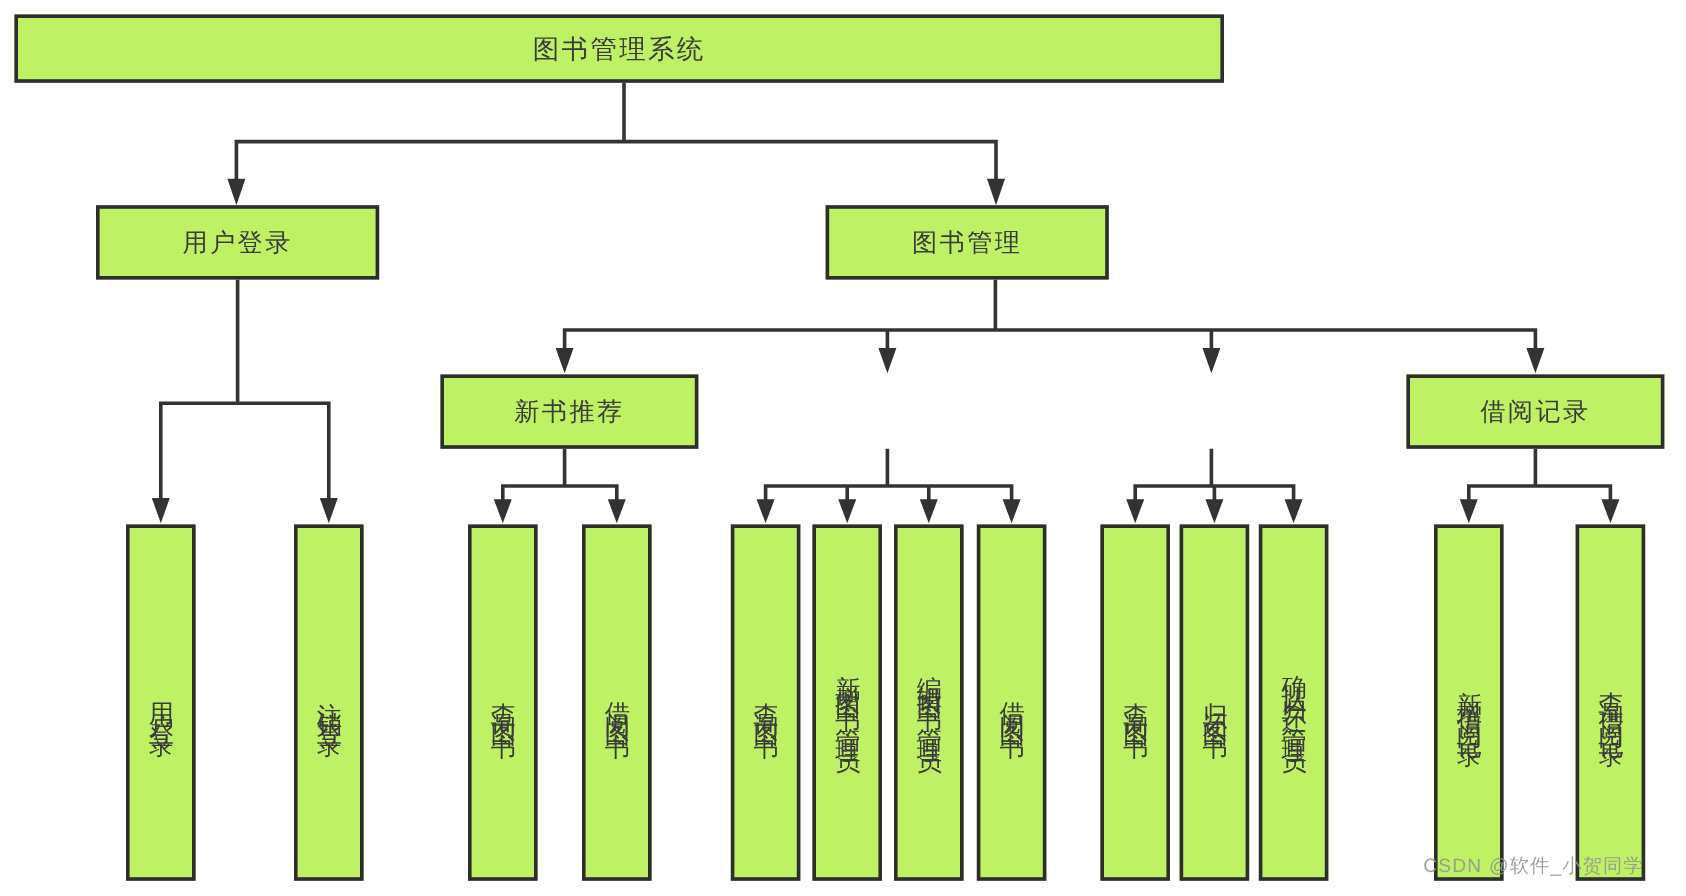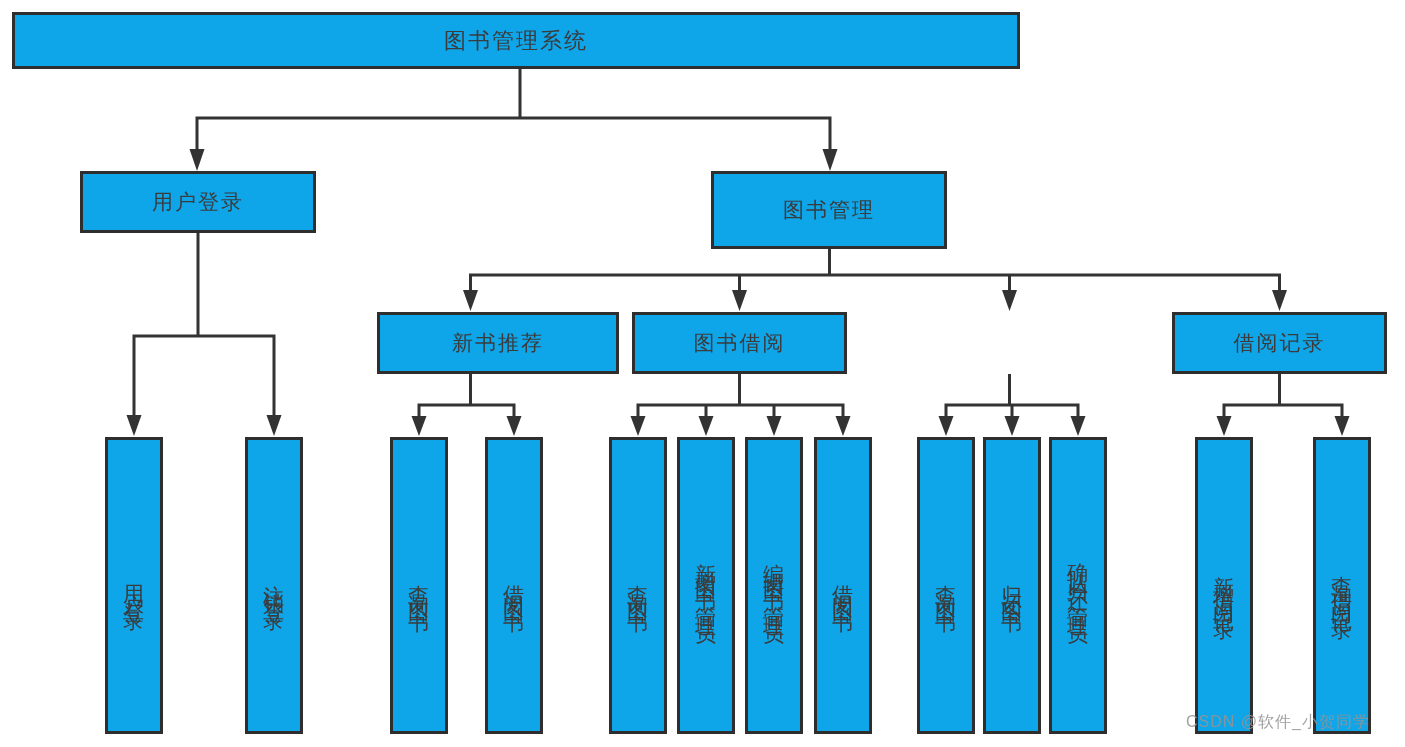--- a/index.html
+++ b/index.html
@@ -13,21 +13,21 @@
   }
   svg.wires {
     position: absolute;
     left: 0; top: 0;
     width: 1405px; height: 747px;
     z-index: 1;
   }
   .box {
     position: absolute;
     box-sizing: border-box;
-    background: #0ea5e9;
+    background: #bef264;
     border: 3px solid #2e2e2e;
     display: flex;
     align-items: center;
     justify-content: center;
     color: #3b3b3b;
     z-index: 2;
   }
   .box.root  { font-size: 22px; letter-spacing: 2px; }
   .box.node  { font-size: 21px; letter-spacing: 2px; }
   .box.leaf  { font-size: 21px; }
@@ -47,23 +47,23 @@
     letter-spacing: 1px;
     color: rgba(148, 148, 148, 0.88);
     z-index: 3;
     white-space: nowrap;
   }
 
   
   .b-root { left: 12px;  top: 12px;  width: 1008px; height: 57px; }
 
   .b-l2a  { left: 80px;  top: 171px; width: 236px; height: 62px; }
-  .b-l2b  { left: 711px; top: 171px; width: 236px; height: 78px; }
-
-  .b-m1   { left: 377px;  top: 312px; width: 242px; height: 62px; }
+  .b-l2b  { left: 688px; top: 171px; width: 236px; height: 62px; }
+
+  .b-m1   { left: 367px;  top: 312px; width: 215px; height: 62px; }
   .b-m2   { left: 632px;  top: 312px; width: 215px; height: 62px; }
   .b-m3   { left: 902px;  top: 312px; width: 215px; height: 62px; }
   .b-m4   { left: 1172px; top: 312px; width: 215px; height: 62px; }
 
   .leaf   { top: 437px; width: 58px; height: 297px; }
   .b-u1 { left: 105px; }
   .b-u2 { left: 245px; }
   .b-a1 { left: 390px; }
   .b-a2 { left: 485px; }
   .b-b1 { left: 609px; }
@@ -140,23 +140,20 @@
   <div class="box node b-l2a">
     <span>用户登录</span>
   </div>
   <div class="box node b-l2b">
     <span>图书管理</span>
   </div>
 
   <div class="box node b-m1">
     <span>新书推荐</span>
   </div>
-  <div class="box node b-m2">
-    <span>图书借阅</span>
-  </div>
   <div class="box node b-m4">
     <span>借阅记录</span>
   </div>
 
   <div class="box leaf b-u1">
     <span class="vtext">用户登录</span>
   </div>
   <div class="box leaf b-u2">
     <span class="vtext">注销登录</span>
   </div>

